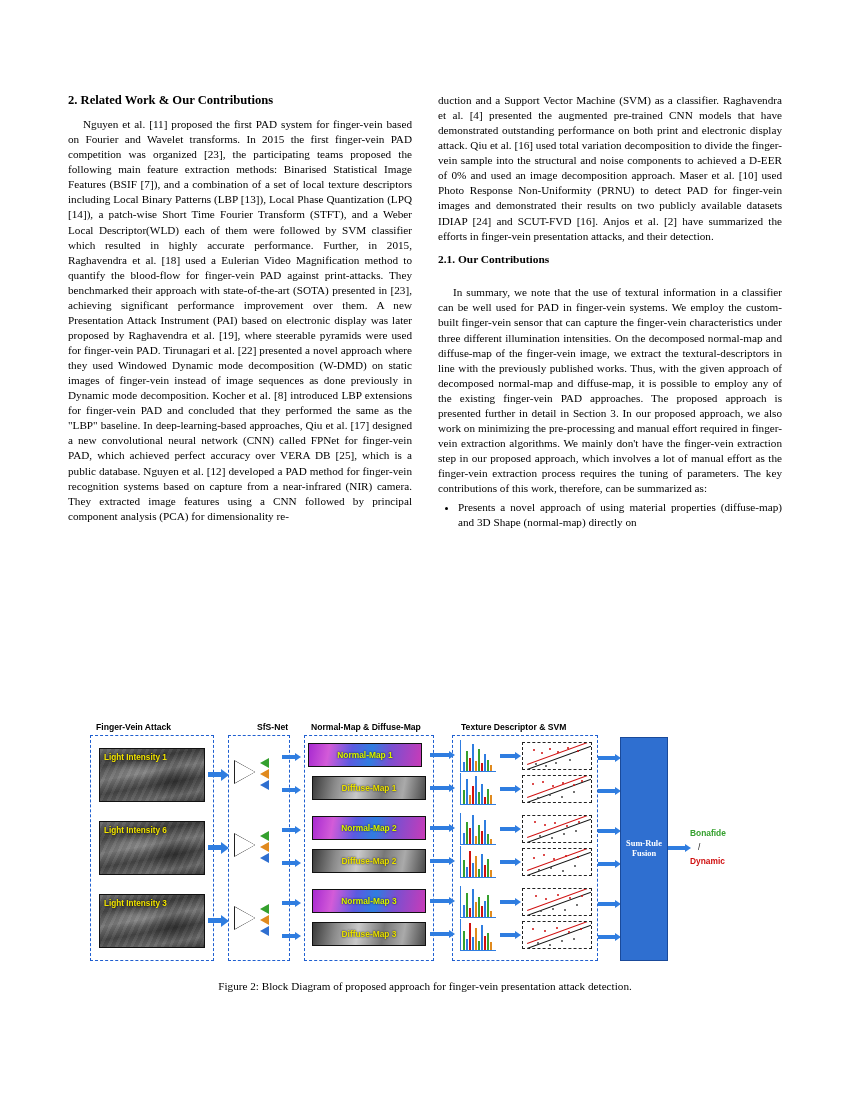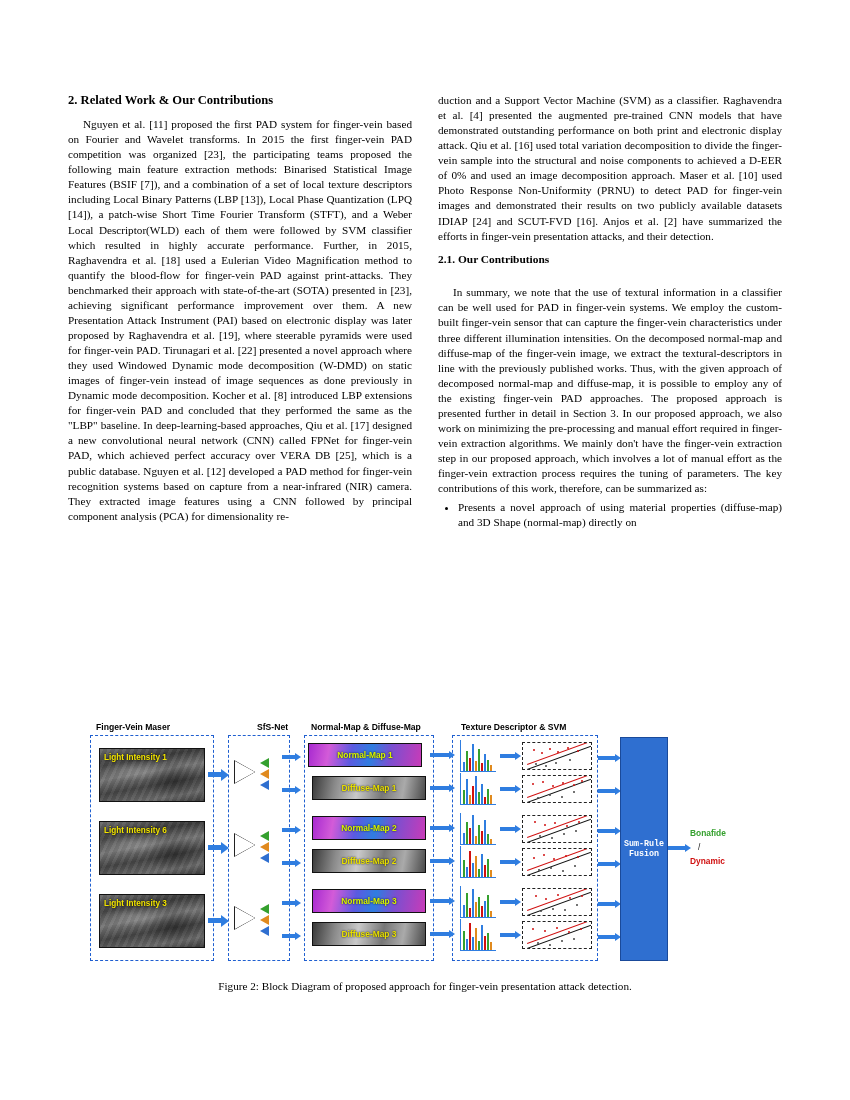--- a/index.html
+++ b/index.html
@@ -224,21 +224,21 @@
   .dot {
     position: absolute;
     width: 2px; height: 2px;
     border-radius: 50%;
   }
   .fusion {
     position: absolute;
     background: #2f6fd0;
     border: 1px solid #1a4a9a;
     color: #fff;
-    font-family: Liberation Mono, monospace;
+    font-family: Liberation Serif, serif;
     font-size: 8.4px;
     font-weight: bold;
     text-align: center;
     display: flex;
     align-items: center;
     justify-content: center;
     line-height: 1.25;
   }
   .decision {
     position: absolute;
@@ -270,21 +270,21 @@
       <ul class="bullets">
         <li>Presents a novel approach of using material properties (diffuse-map) and 3D Shape (normal-map) directly on</li>
       </ul>
     </div>
 
   </div>
 
   <div class="figure">
     <div class="fig-canvas">
 
-      <div class="grp-label" style="left:28px;  top:0px;">Finger-Vein Maser</div>
+      <div class="grp-label" style="left:28px;  top:0px;">Finger-Vein Attack</div>
       <div class="grp-label" style="left:189px; top:0px;">SfS-Net</div>
       <div class="grp-label" style="left:243px; top:0px;">Normal-Map &amp; Diffuse-Map</div>
       <div class="grp-label" style="left:393px; top:0px;">Texture Descriptor &amp; SVM</div>
 
       <div class="dashbox" style="left:22px;  top:13px; width:124px; height:226px;"></div>
       <div class="dashbox" style="left:160px; top:13px; width:62px;  height:226px;"></div>
       <div class="dashbox" style="left:236px; top:13px; width:130px; height:226px;"></div>
       <div class="dashbox" style="left:384px; top:13px; width:146px; height:226px;"></div>
 
       <div class="vein-img" style="left:31px; top:26px; width:106px; height:54px;">

